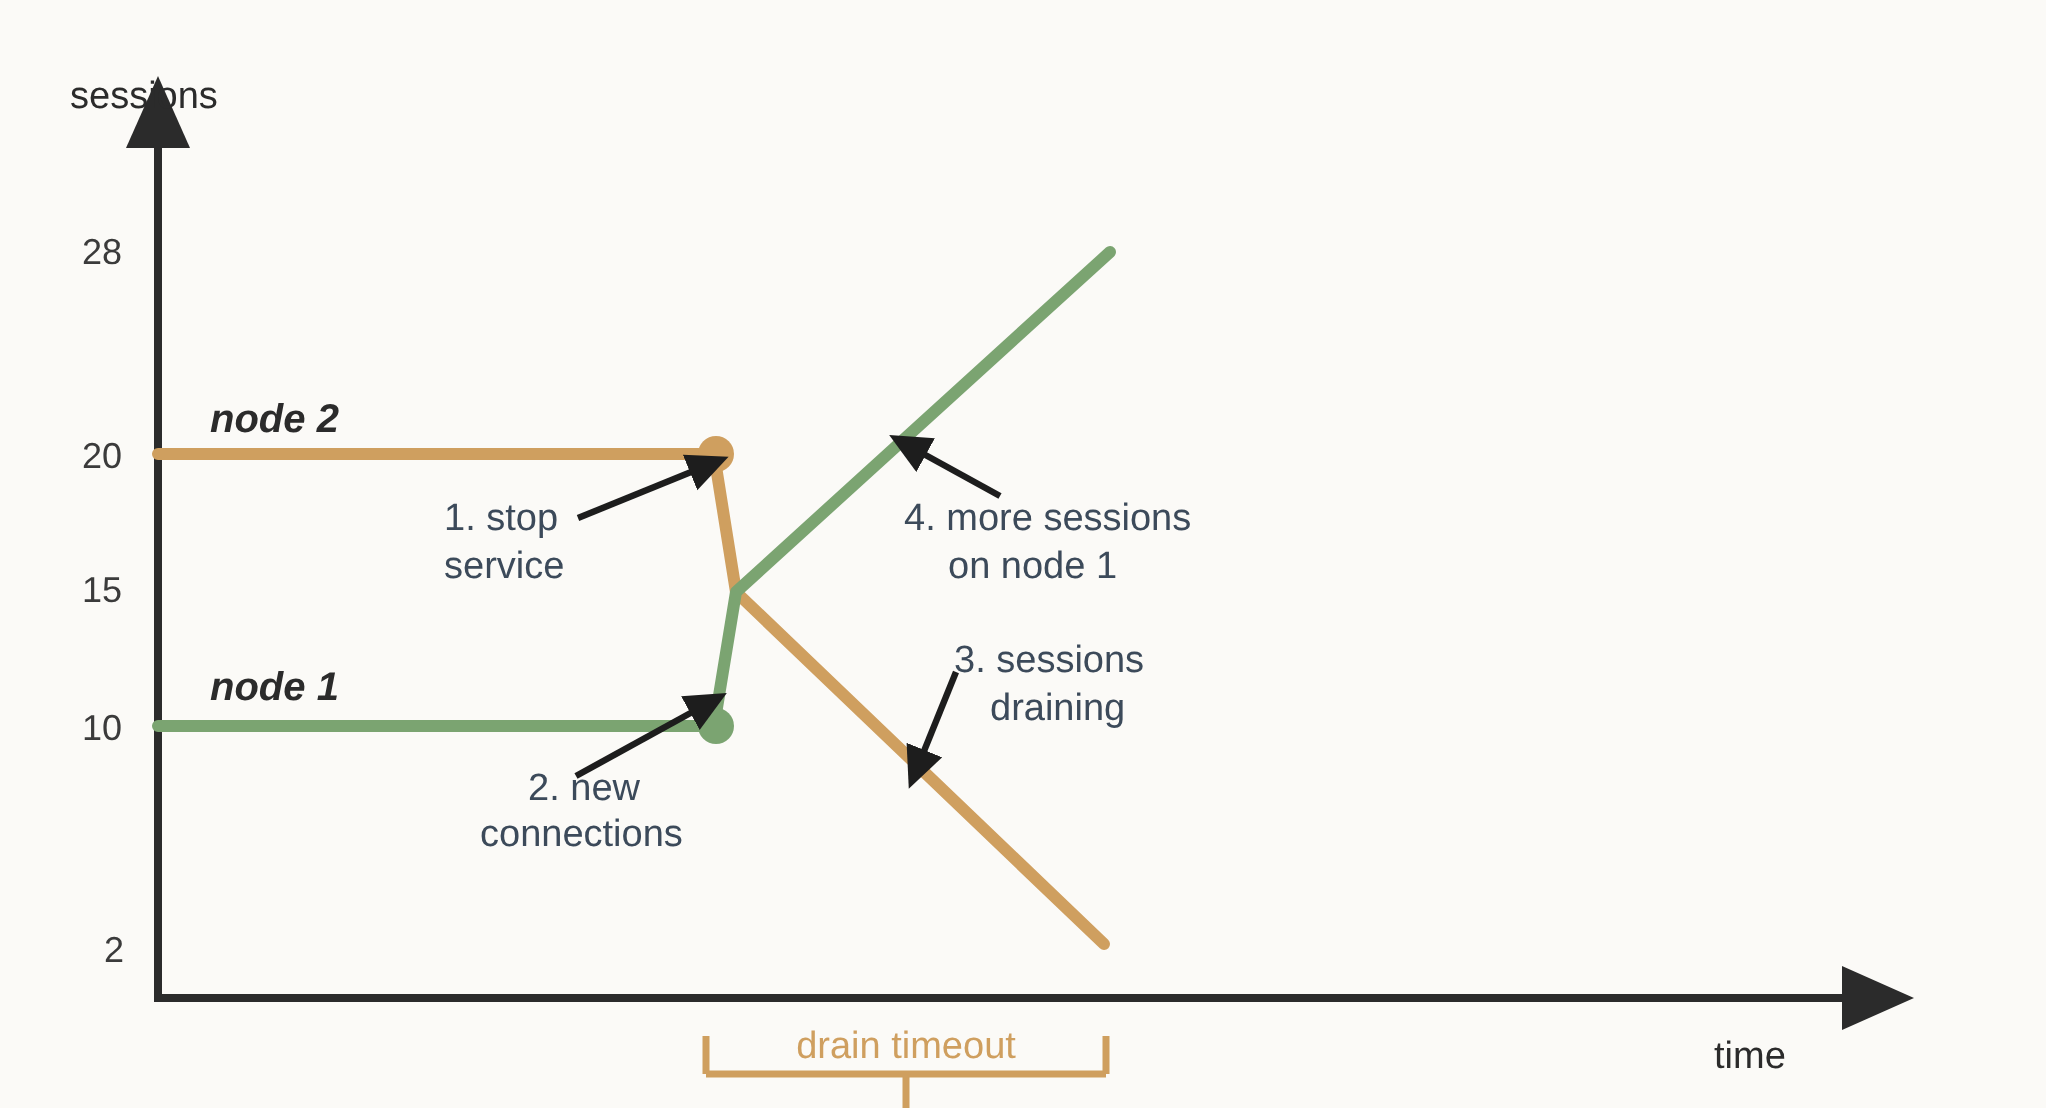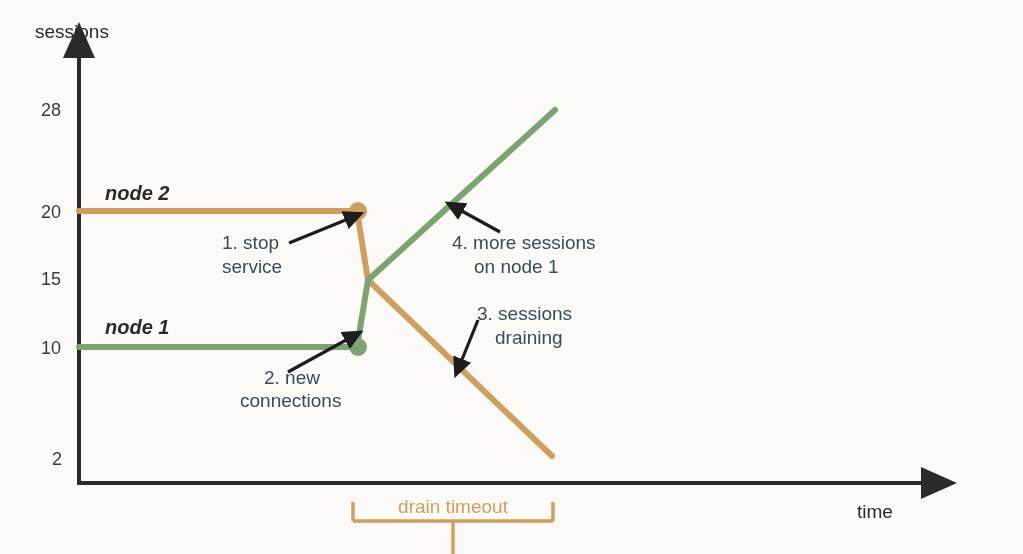--- a/index.html
+++ b/index.html
@@ -10,21 +10,21 @@
   body {
     width: 1023px;
     height: 554px;
     position: relative;
     overflow: hidden;
     font-family: "Liberation Sans", sans-serif;
   }
   #chart-root {
     position: absolute;
     left: 0;
-    top: 0;
+    top: 16px;
     width: 1023px;
     height: 396px;
   }
   svg.chart-svg {
     position: absolute;
     left: 0;
     top: 0;
     width: 1023px;
     height: 554px;
     display: block;

